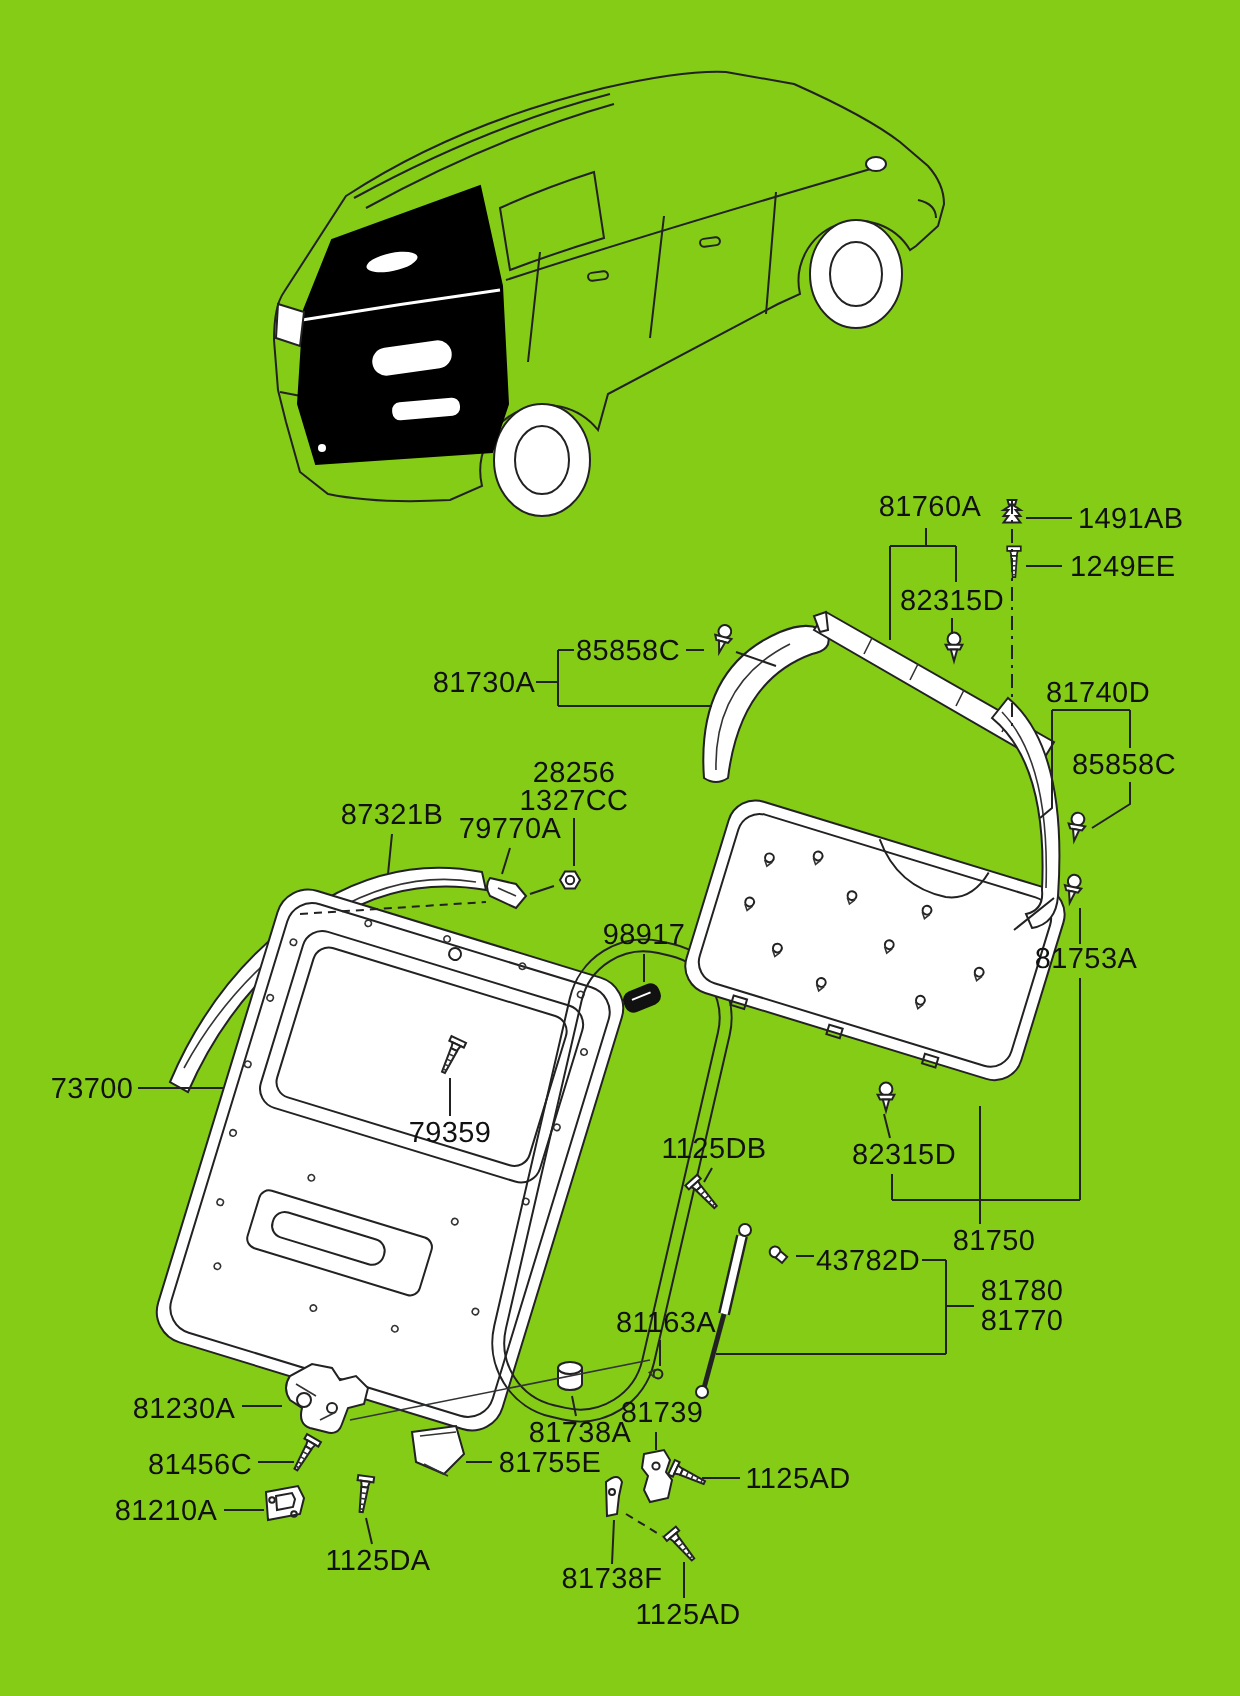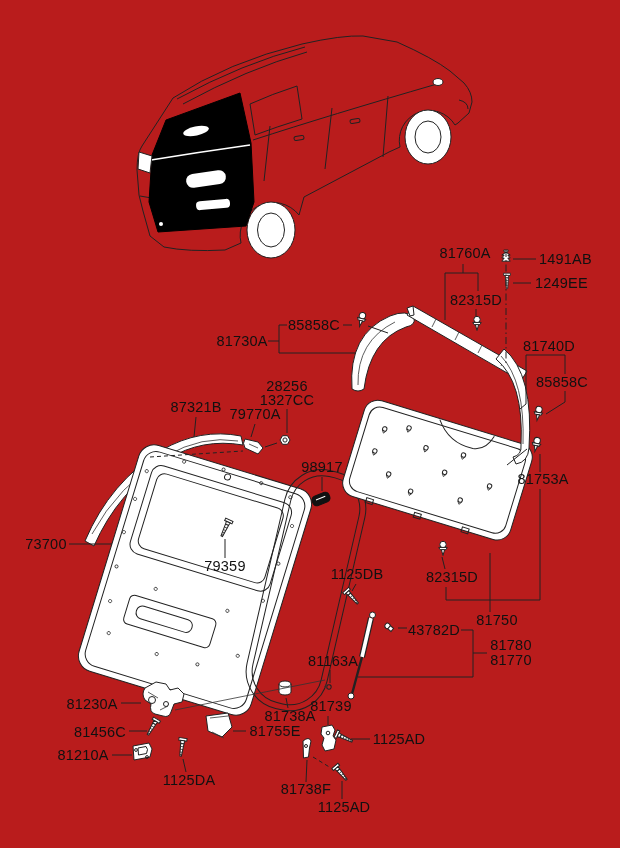--- a/index.html
+++ b/index.html
@@ -1,19 +1,19 @@
 <!DOCTYPE html>
 <html><head>
 <meta charset="utf-8">
 <style>
   html,body{margin:0;padding:0;background:#ffffff;}
   .stage{
     position:relative;
     width:620px;height:848px;
-    background:#b91c1c;
+    background:#84cc16;
     font-family:"Liberation Sans", sans-serif;
     overflow:hidden;
   }
   svg{position:absolute;left:0;top:0;}
   text.part-label{
     font-family:"Liberation Sans", sans-serif;
     font-size:14.5px;
     fill:#111111;
     letter-spacing:0.2px;
   }

